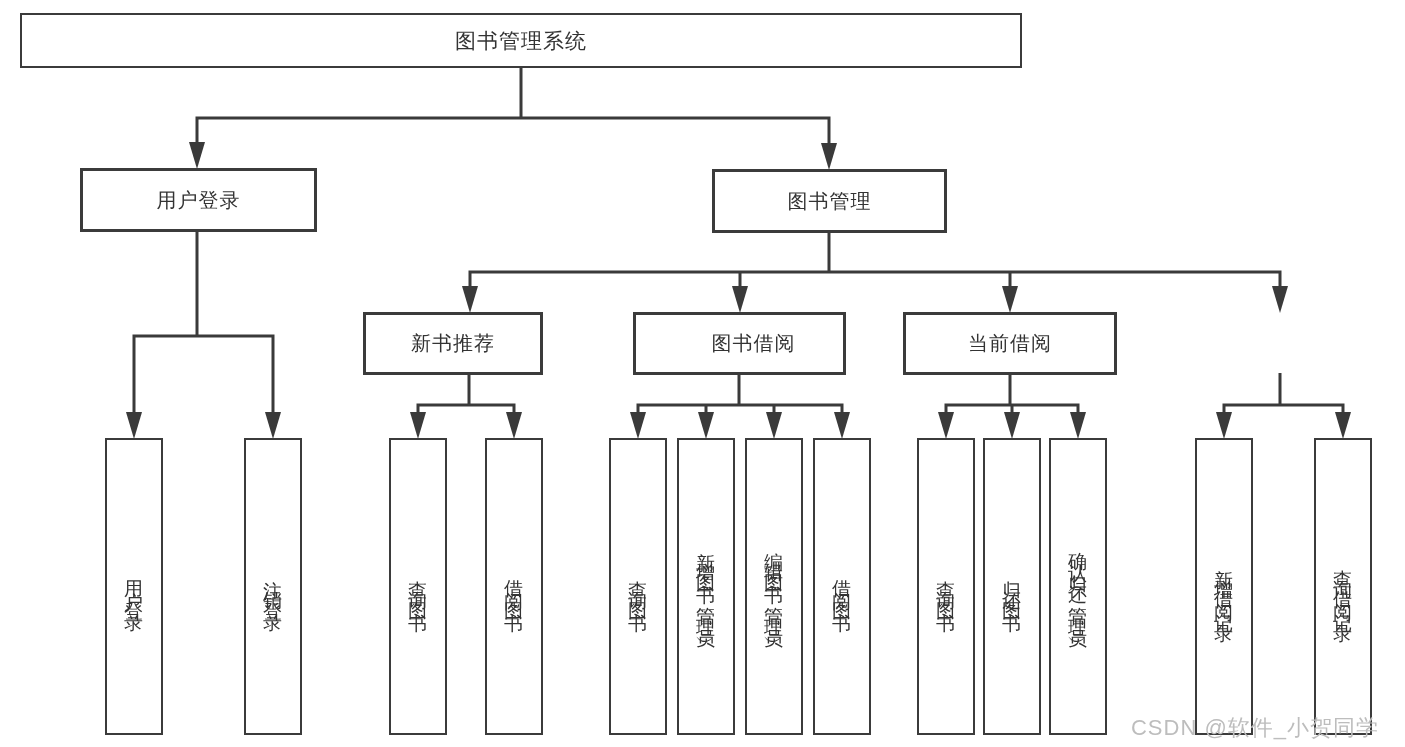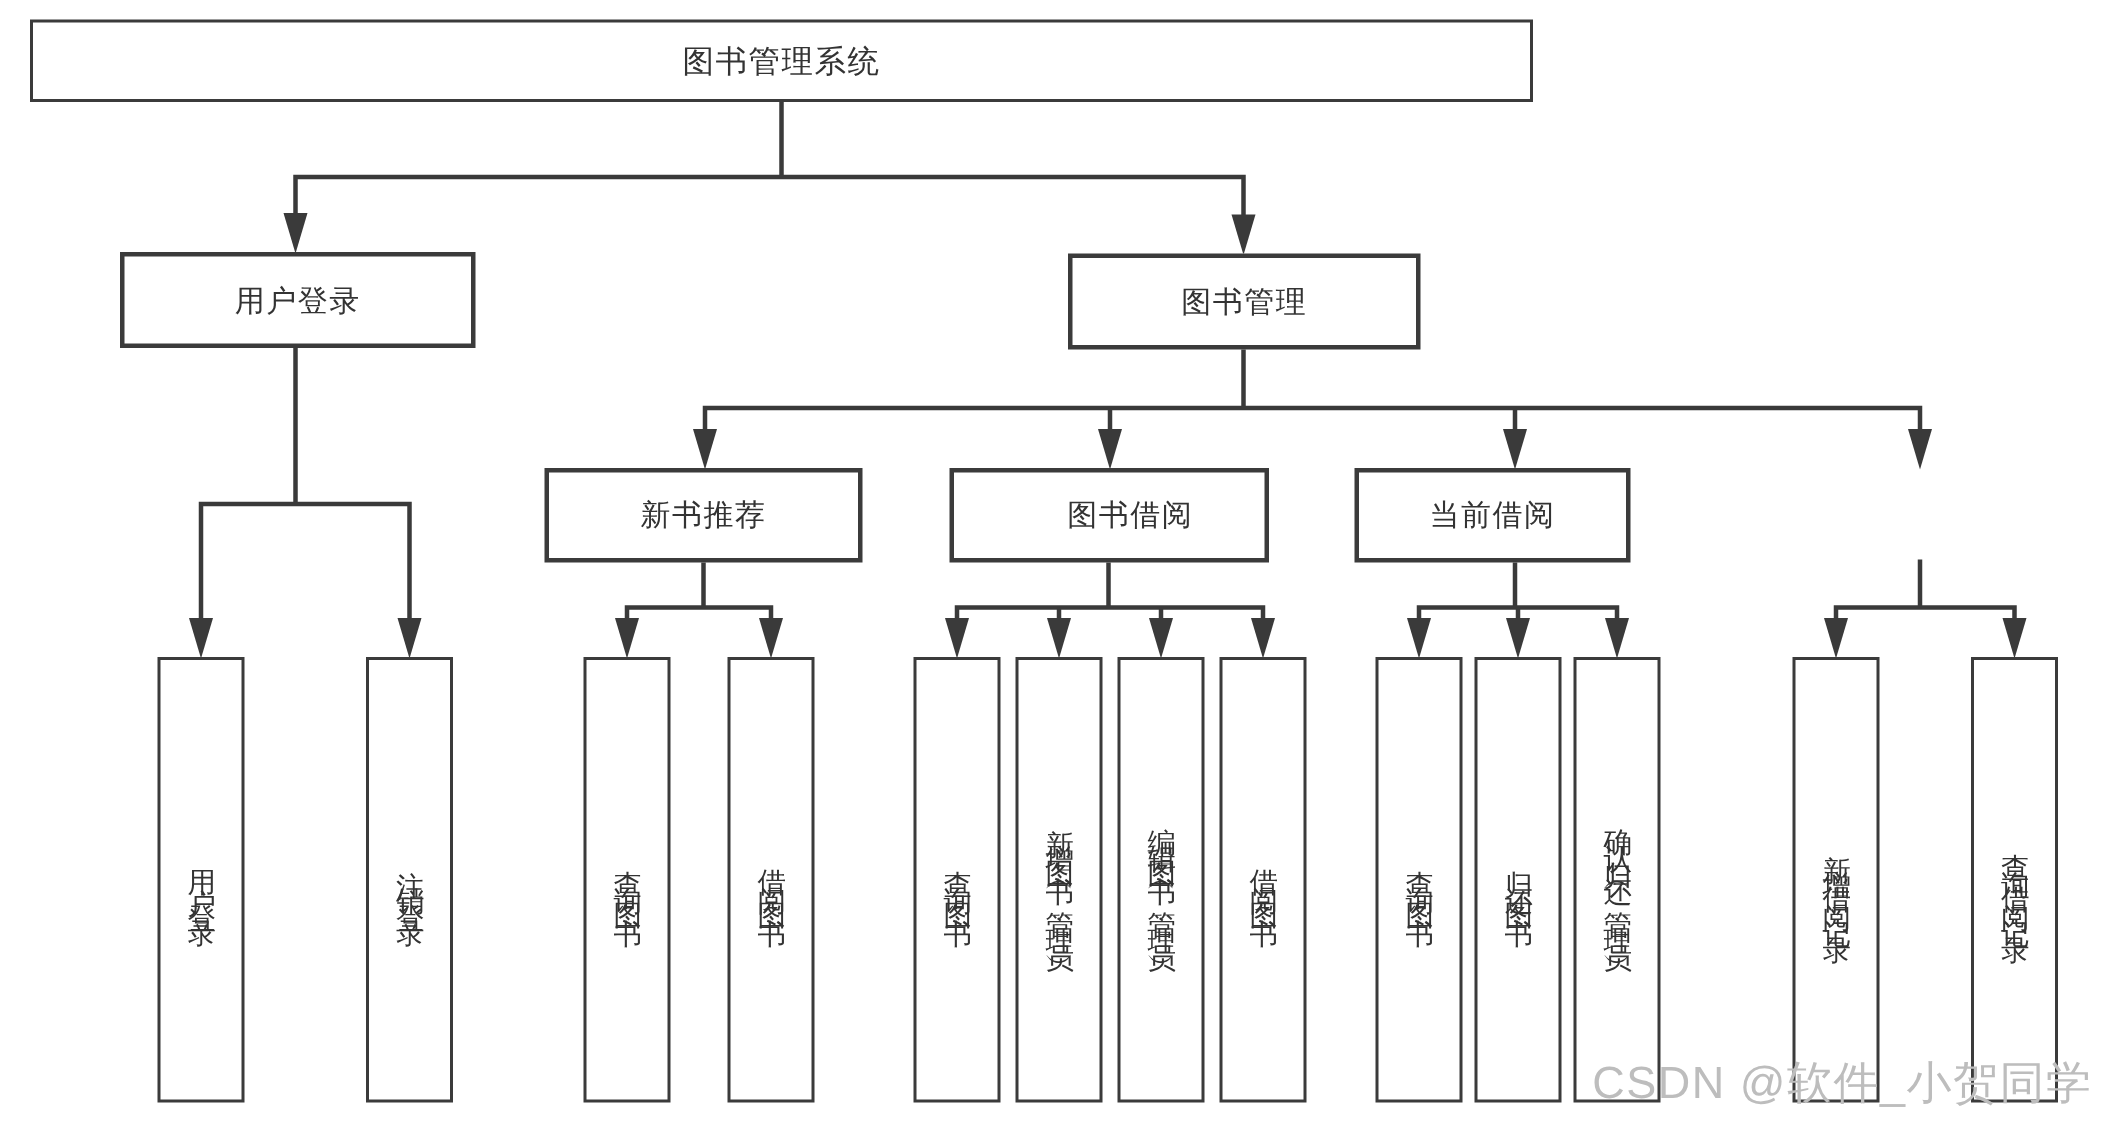--- a/index.html
+++ b/index.html
@@ -52,23 +52,23 @@
   .vtext {
     writing-mode: vertical-rl;
     text-orientation: upright;
     font-size: 19px;
     letter-spacing: 11px;
     line-height: 1;
     color: #333333;
   }
   .watermark {
     position: absolute;
-    right: 10px;
+    right: 26px;
     bottom: 4px;
-    font-size: 30px;
+    font-size: 22px;
     color: #bdbdbd;
     letter-spacing: 1px;
     z-index: 5;
     white-space: nowrap;
   }
 </style>
 </head>
 <body>
 
 <div id="canvas">
@@ -120,27 +120,27 @@
     <span>图书管理系统</span>
   </div>
 
   <div class="node l2-node" style="left:80px; top:168px; width:237px;">
     <span>用户登录</span>
   </div>
   <div class="node l2-node" style="left:712px; top:169px; width:235px;">
     <span>图书管理</span>
   </div>
 
-  <div class="node l3-node" style="left:363px; width:212px;">
+  <div class="node l3-node" style="left:363px; width:180px;">
     <span>新书推荐</span>
   </div>
   <div class="node l3-node" style="left:633px; width:213px;padding-left:28px;">
     <span>图书借阅</span>
   </div>
-  <div class="node l3-node" style="left:903px; width:184px;justify-content:center;">
+  <div class="node l3-node" style="left:903px; width:214px;justify-content:center;">
     <span>当前借阅</span>
   </div>
 
   <div class="leaf" style="left:105px;">
     <span class="vtext">用户登录</span>
   </div>
   <div class="leaf" style="left:244px;">
     <span class="vtext">注销登录</span>
   </div>
 

